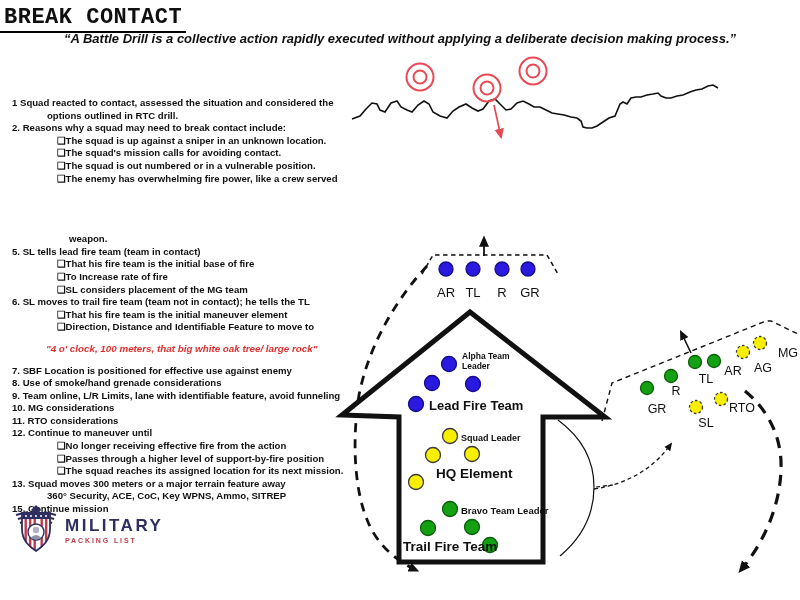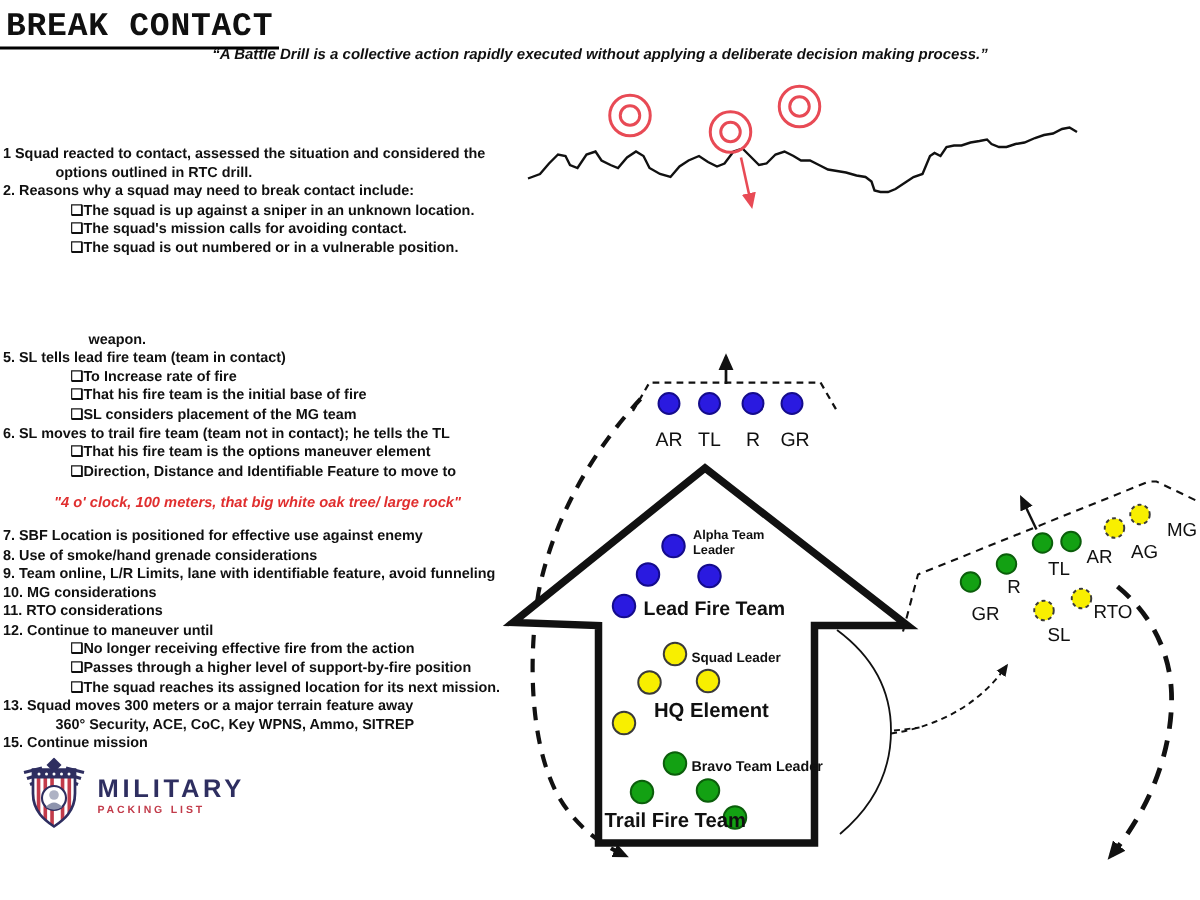--- a/index.html
+++ b/index.html
@@ -9,23 +9,23 @@
     font-family:"Liberation Sans",sans-serif;
     color:#101010;
   }
   .title-wrap{position:absolute;top:5px;left:0;width:100%;text-align:left;font-family:Liberation Mono, monospace;}
   .title{
     display:inline-block;font-size:22px;font-weight:bold;letter-spacing:.5px;
     border-bottom:2.5px solid #000;padding:0 4px 1px 4px;
   }
   .subtitle{
     position:absolute;top:31px;left:0;width:100%;text-align:center;
-    font-size:10px;font-weight:bold;font-style:italic;
-  }
-  #list{position:absolute;left:0;top:97px;width:362px;}
+    font-size:13px;font-weight:bold;font-style:italic;
+  }
+  #list{position:absolute;left:10px;top:97px;width:362px;}
   #list .row{
     font-size:9.6px;font-weight:bold;line-height:12.6px;height:12.6px;
     white-space:nowrap;
   }
   #list .i0{padding-left:2px;}
   #list .i1{padding-left:37px;}
   #list .i2{padding-left:47px;}
   #list .i3{padding-left:59px;margin-top:48px;}
   #list .quote{padding-left:36px;font-style:italic;color:#e02f2f;font-size:9.8px;}
   #overlay{position:absolute;left:0;top:0;width:800px;height:600px;}
@@ -42,27 +42,28 @@
 </div>
 <div class="subtitle">“A Battle Drill is a collective action rapidly executed without applying a deliberate decision making process.”</div>
 
 <div id="list">
     <div class="row i0">1 Squad reacted to contact, assessed the situation and considered the</div>
     <div class="row i1">options outlined in RTC drill.</div>
     <div class="row i0">2.  Reasons why a squad may need to break contact include:</div>
     <div class="row i2">❑The squad is up against a sniper in an unknown location.</div>
     <div class="row i2">❑The squad's mission calls for avoiding contact.</div>
     <div class="row i2">❑The squad is out numbered or in a vulnerable position.</div>
+    <div class="row i2">❑The enemy has overwhelming fire power, like a crew served</div>
     <div class="row i3">weapon.</div>
     <div class="row i0">5. SL tells lead fire team (team in contact)</div>
+    <div class="row i2">❑That his fire team is the initial base of fire</div>
     <div class="row i2">❑To Increase rate of fire</div>
-    <div class="row i2">❑That his fire team is the initial base of fire</div>
     <div class="row i2">❑SL considers placement of the MG team</div>
     <div class="row i0">6. SL moves to trail fire team (team not in contact); he tells the TL</div>
-    <div class="row i2">❑That his fire team is the options maneuver element</div>
+    <div class="row i2">❑That his fire team is the initial maneuver element</div>
     <div class="row i2">❑Direction, Distance and Identifiable Feature to move to</div>
     <div style="height: 9px;"></div>
     <div class="row i4 quote">"4 o' clock, 100 meters, that big white oak tree/ large rock"</div>
     <div style="height: 9px;"></div>
     <div class="row i0">7. SBF Location is positioned for effective use against enemy</div>
     <div class="row i0">8. Use of smoke/hand grenade considerations</div>
     <div class="row i0">9. Team online, L/R Limits, lane with identifiable feature, avoid funneling</div>
     <div class="row i0">10. MG considerations</div>
     <div class="row i0">11. RTO considerations</div>
     <div class="row i0">12. Continue to maneuver until</div>

